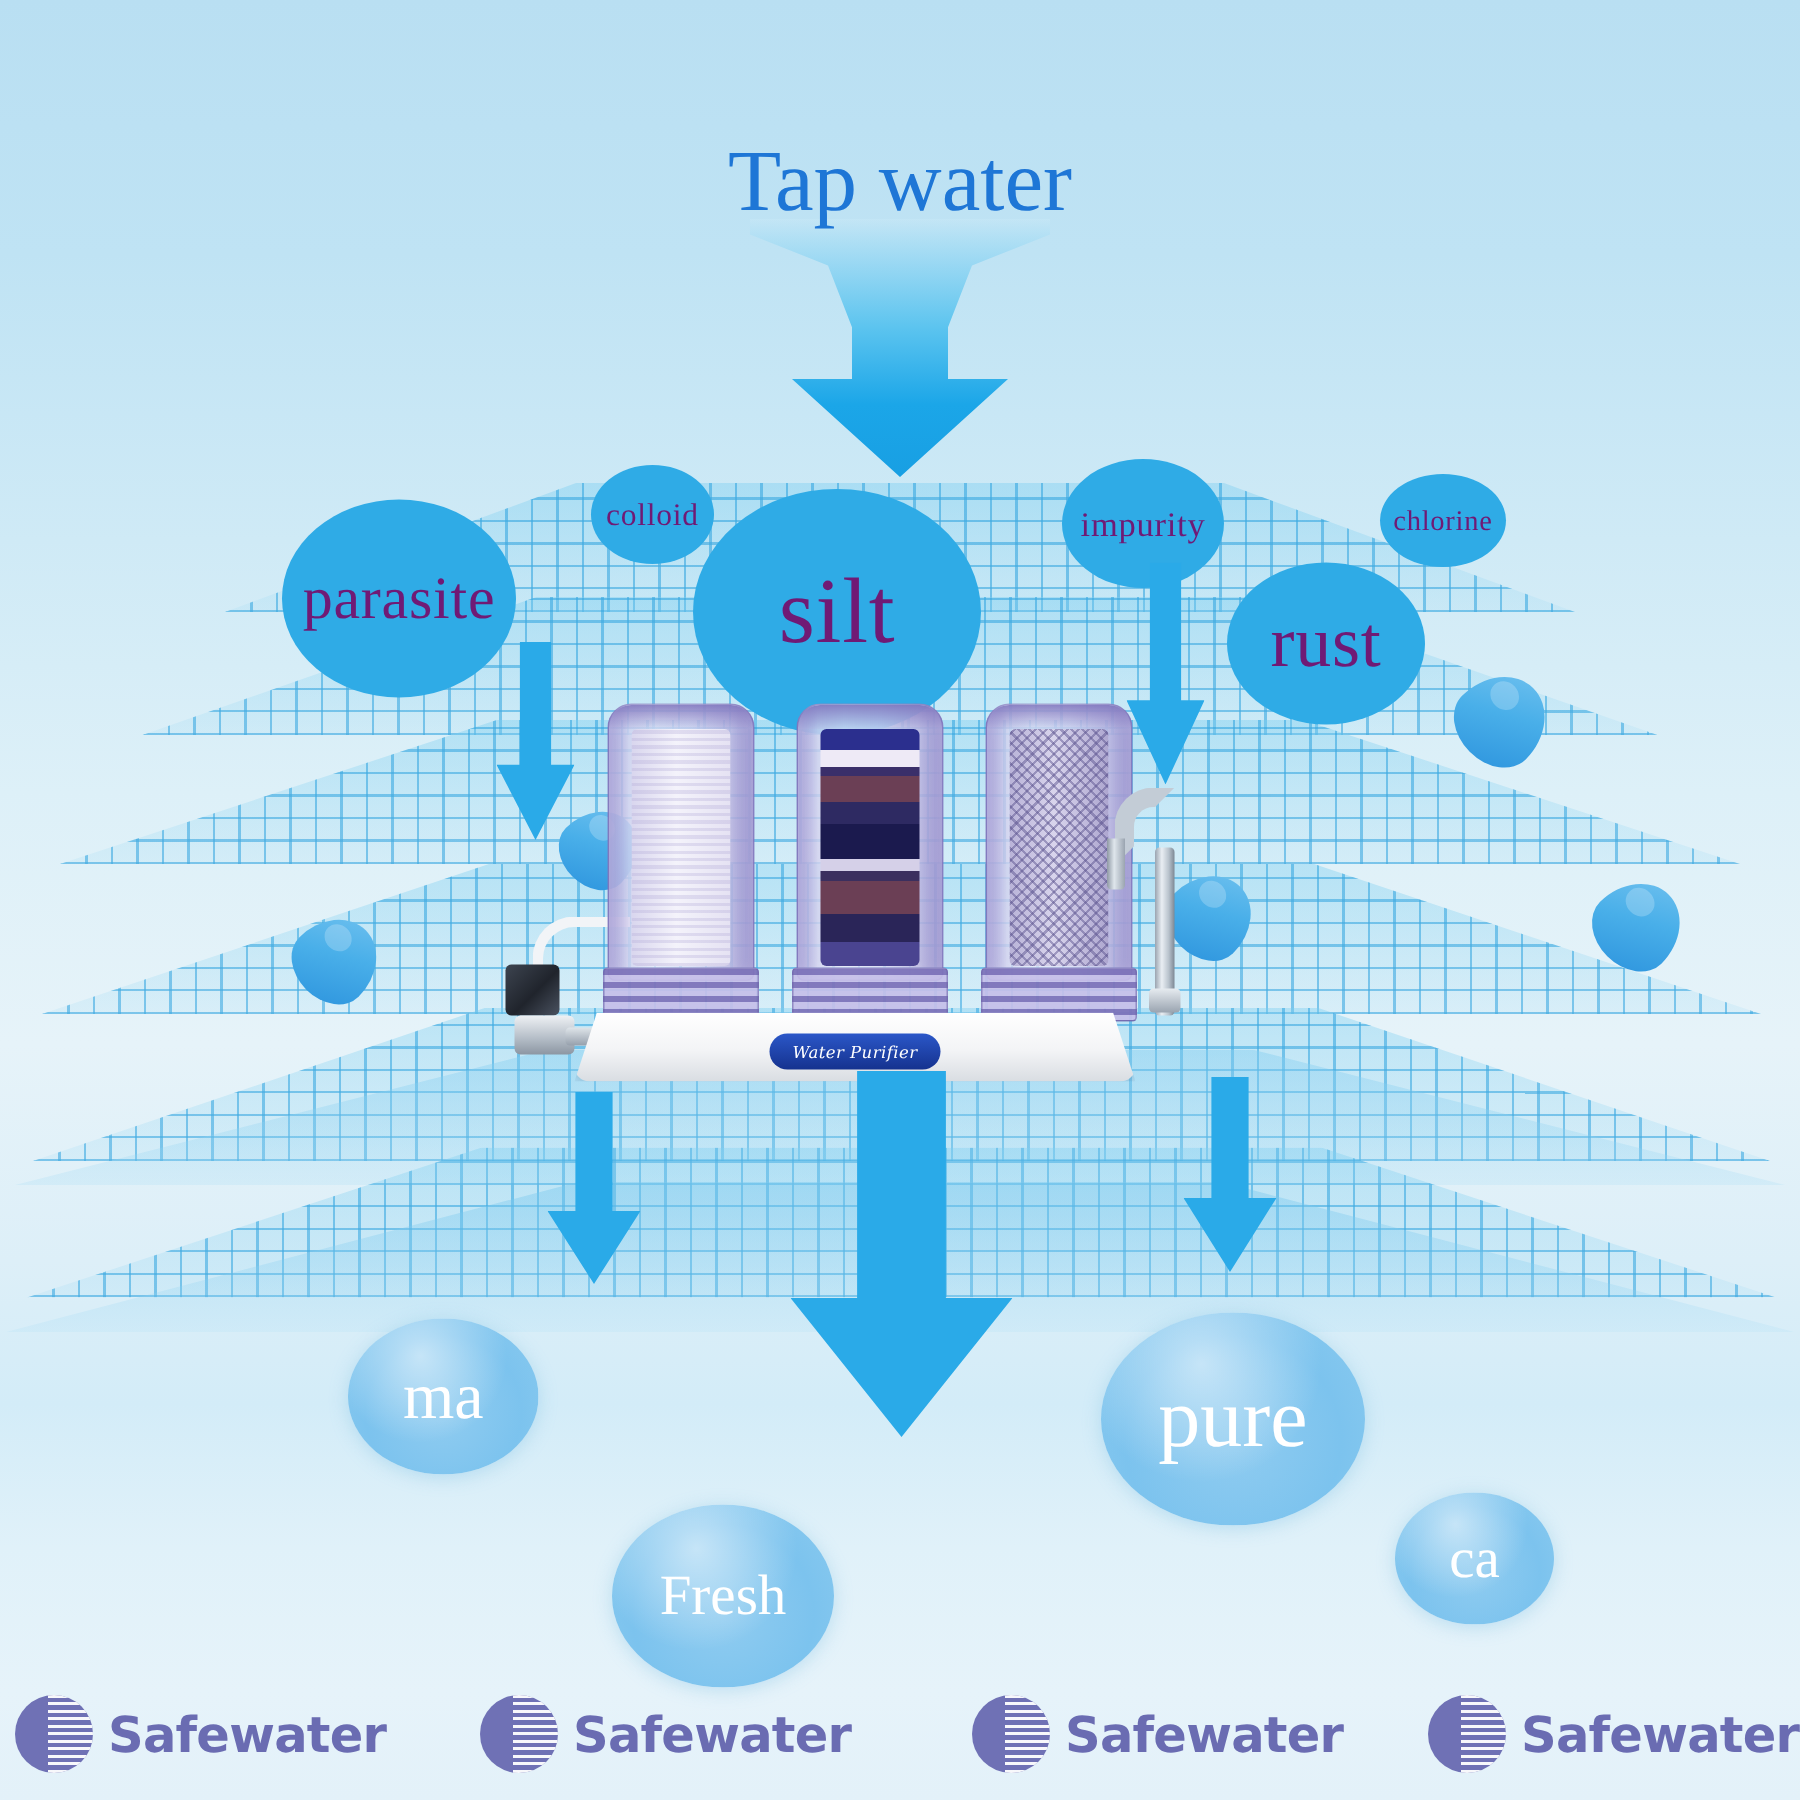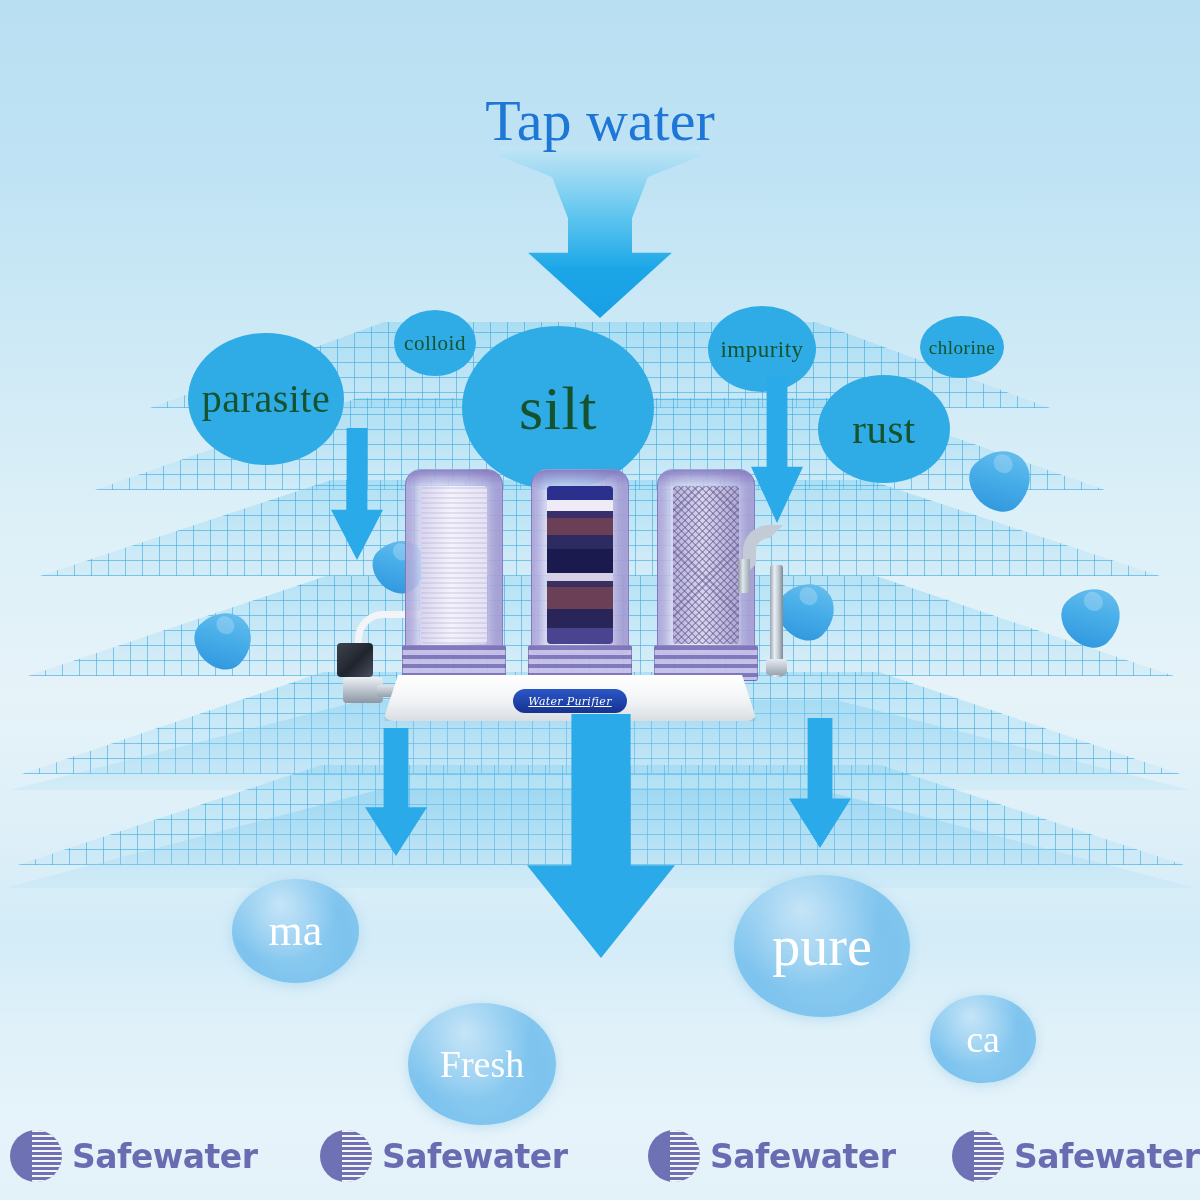--- a/index.html
+++ b/index.html
@@ -88,31 +88,31 @@
   }
 
   
   .bub {
     position: absolute;
     border-radius: 50%;
     background: #2fabe6;
     display: flex;
     align-items: center;
     justify-content: center;
-    color: #14532d;
+    color: #701a75;
     letter-spacing: .5px;
     line-height: 1;
     text-align: center;
   }
   .bub.parasite  { left: 188px; top: 333px; width: 156px; height: 132px; font-size: 40px; }
   .bub.colloid   { left: 394px; top: 310px; width: 82px;  height: 66px;  font-size: 21px; }
   .bub.silt      { left: 462px; top: 326px; width: 192px; height: 164px; font-size: 62px; }
   .bub.impurity  { left: 708px; top: 306px; width: 108px; height: 86px;  font-size: 23px; }
   .bub.chlorine  { left: 920px; top: 316px; width: 84px;  height: 62px;  font-size: 19px; }
-  .bub.rust      { left: 818px; top: 375px; width: 132px; height: 108px; font-size: 41px; }
+  .bub.rust      { left: 818px; top: 375px; width: 132px; height: 108px; font-size: 48px; }
 
   
   .cbub {
     position: absolute;
     border-radius: 50%;
     display: flex;
     align-items: center;
     justify-content: center;
     color: #ffffff;
     line-height: 1;
@@ -237,21 +237,20 @@
     clip-path: polygon(4% 0%, 96% 0%, 100% 100%, 0% 100%);
   }
   .badge {
     position: absolute; left: 50%; top: 14px; transform: translateX(-50%);
     width: 114px; height: 24px; border-radius: 12px;
     background: linear-gradient(180deg, #2b57c8, #15328f);
     color: #ffffff; font-size: 11px; font-style: italic;
     display: flex; align-items: center; justify-content: center;
     font-family: "DejaVu Serif", serif;
     letter-spacing: .3px;
-    text-decoration: underline;
   }
 
   .faucet { position: absolute; right: -18px; bottom: 44px; width: 54px; height: 152px; }
   .faucet .stem {
     position: absolute; right: 8px; bottom: 0; width: 13px; height: 112px;
     background: linear-gradient(90deg, #9aa4b0, #e9eef3 35%, #b9c3cd 70%, #7d8894);
     border-radius: 3px;
   }
   .faucet .neck {
     position: absolute; right: 8px; top: 0; width: 40px; height: 52px;

